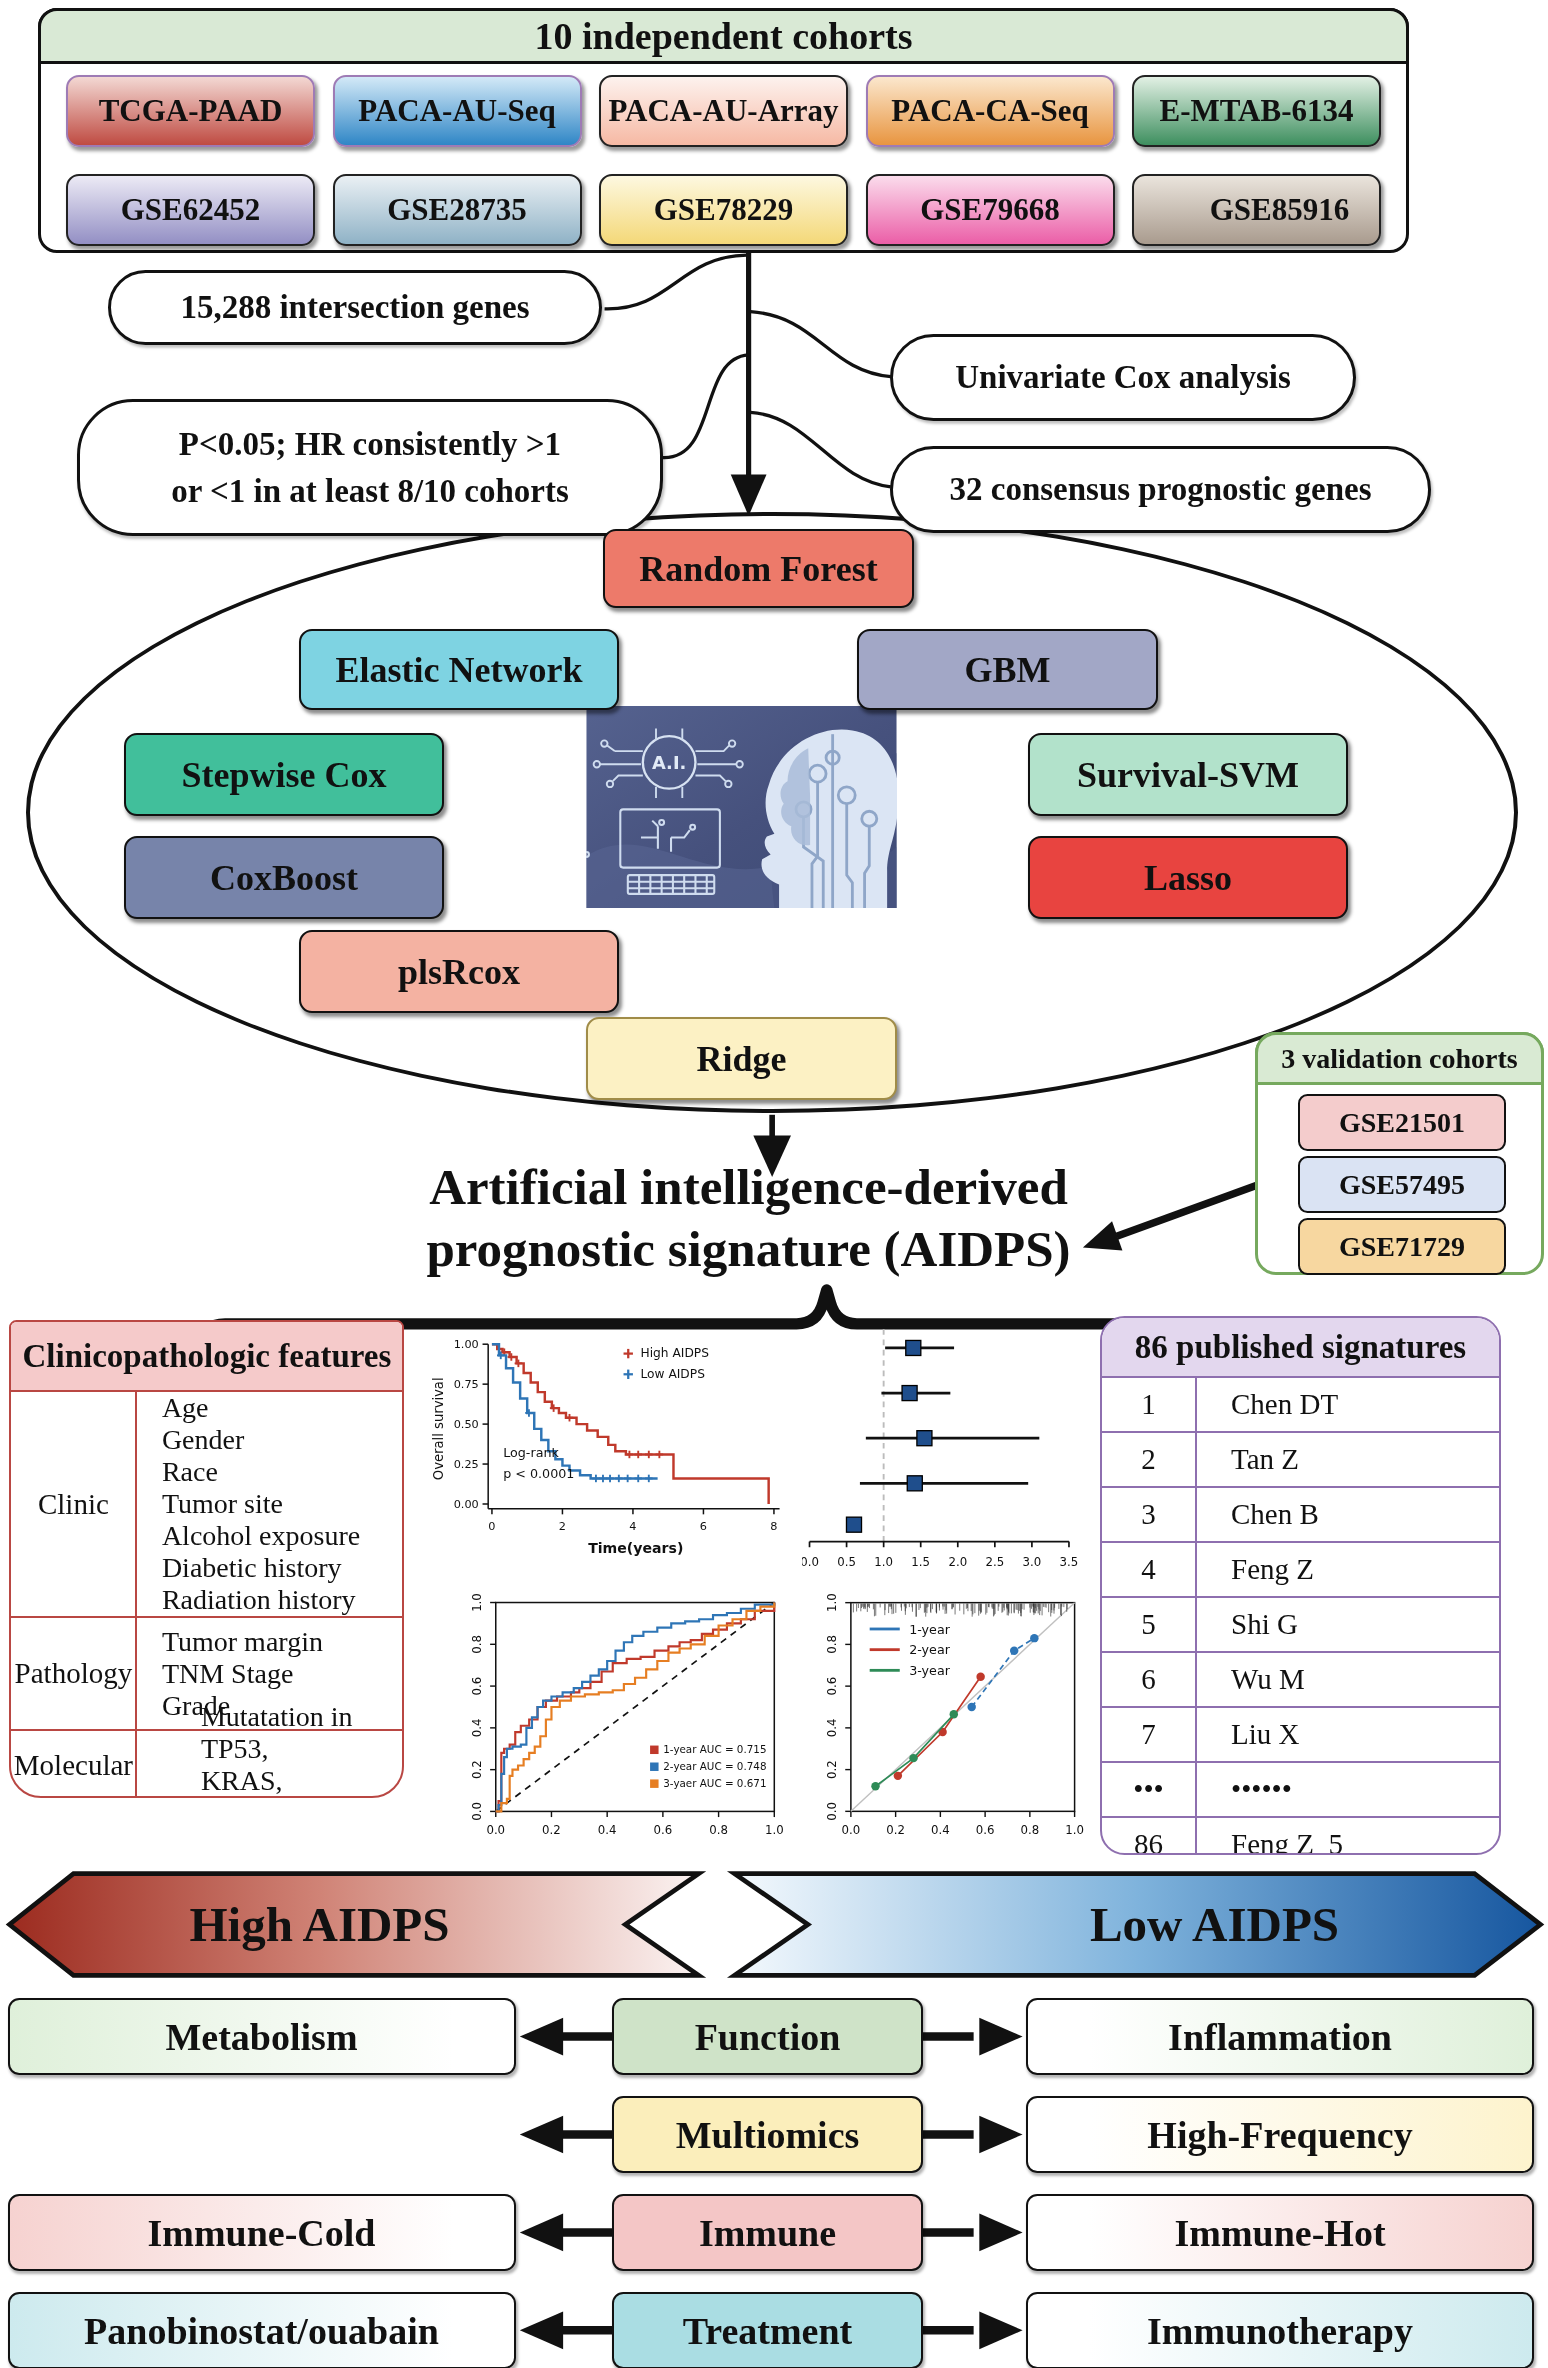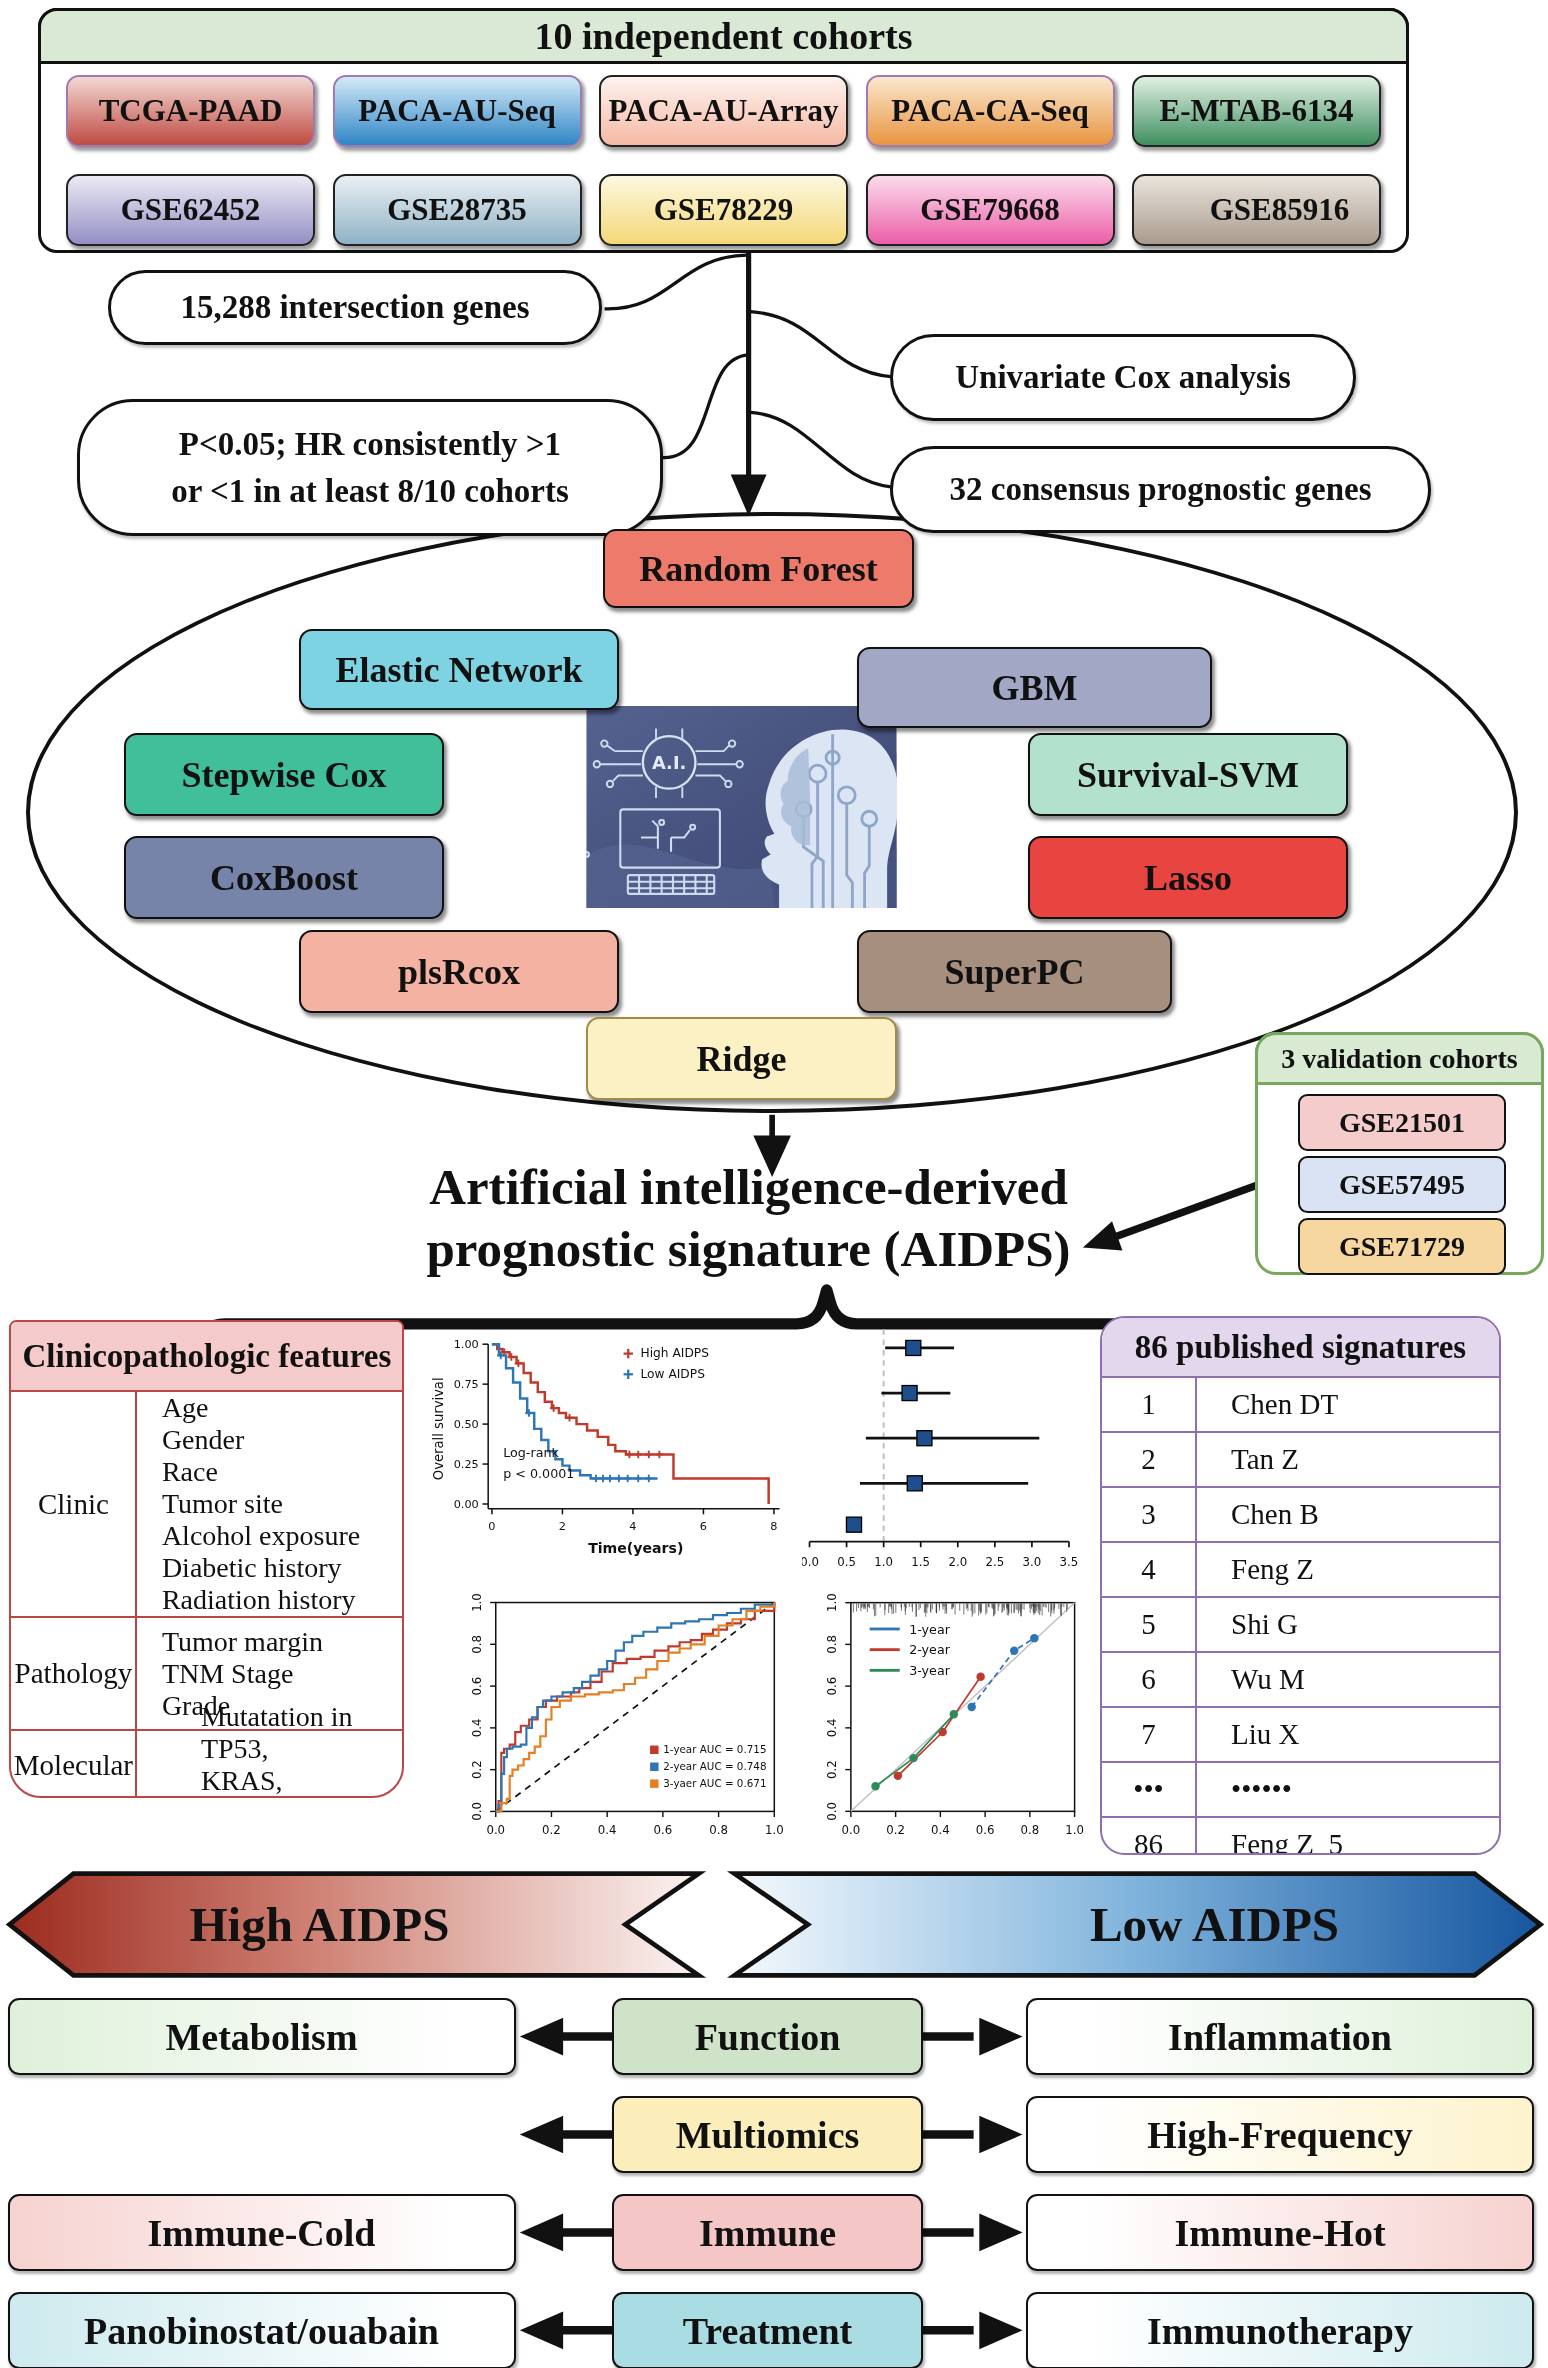--- a/index.html
+++ b/index.html
@@ -606,27 +606,26 @@
         <line x1="72" y1="82" x2="104" y2="82" stroke="#2e8b57" stroke-width="3"></line>
         <text x="114" y="87" font-size="13.5" text-anchor="start" fill="#111">3-year</text>
       </svg></div>
 
   <div class="abs ctr banner-label" style="left:56px;top:1896px;width:527px;height:56px;">High AIDPS</div>
   <div class="abs ctr banner-label" style="left:951px;top:1896px;width:527px;height:56px;">Low AIDPS</div>
 
   <div id="bottom-rows-mount"></div>
 <div class="abs ctr method" style="left: 603px; top: 529px; width: 311px; height: 79px; background: rgb(237, 122, 106); border-color: rgb(17, 17, 17);">Random Forest</div>
     <div class="abs ctr method" style="left: 299px; top: 629px; width: 320px; height: 81px; background: rgb(126, 211, 226); border-color: rgb(17, 17, 17);">Elastic Network</div>
-    <div class="abs ctr method" style="left: 857px; top: 629px; width: 355px; height: 81px; background: rgb(162, 167, 198); border-color: rgb(17, 17, 17); margin-top: 18px;">GBM</div>
+    <div class="abs ctr method" style="left: 857px; top: 629px; width: 301px; height: 81px; background: rgb(162, 167, 198); border-color: rgb(17, 17, 17);">GBM</div>
     <div class="abs ctr method" style="left: 124px; top: 733px; width: 320px; height: 83px; background: rgb(65, 191, 155); border-color: rgb(17, 17, 17);">Stepwise Cox</div>
     <div class="abs ctr method" style="left: 124px; top: 836px; width: 320px; height: 83px; background: rgb(119, 132, 170); border-color: rgb(17, 17, 17);">CoxBoost</div>
     <div class="abs ctr method" style="left: 1028px; top: 733px; width: 320px; height: 83px; background: rgb(178, 226, 203); border-color: rgb(17, 17, 17);">Survival-SVM</div>
     <div class="abs ctr method" style="left: 1028px; top: 836px; width: 320px; height: 83px; background: rgb(232, 68, 64); border-color: rgb(17, 17, 17);">Lasso</div>
     <div class="abs ctr method" style="left: 299px; top: 930px; width: 320px; height: 83px; background: rgb(244, 178, 162); border-color: rgb(17, 17, 17);">plsRcox</div>
-    <div class="abs ctr method" style="left: 857px; top: 930px; width: 315px; height: 83px; background: rgb(166, 143, 126); border-color: rgb(17, 17, 17);">SuperPC</div>
     <div class="abs ctr method" style="left: 586px; top: 1017px; width: 311px; height: 83px; background: rgb(252, 241, 196); border-color: rgb(160, 140, 72);">Ridge</div>
     <div class="vbadge ctr" style="top: 1094px; background: rgb(244, 204, 204);">GSE21501</div>
     <div class="vbadge ctr" style="top: 1156px; background: rgb(218, 227, 243);">GSE57495</div>
     <div class="vbadge ctr" style="top: 1218px; background: rgb(247, 215, 160);">GSE71729</div>
     <div class="abs ctr brow-box" style="left: 7.5px; top: 1998px; width: 508px; background: linear-gradient(90deg, rgb(223, 240, 218) 0%, rgb(255, 255, 255) 88%);">Metabolism</div>
     <div class="abs ctr brow-box" style="left: 612px; top: 1998px; width: 311px; background: rgb(207, 227, 200);">Function</div>
     <div class="abs ctr brow-box" style="left: 1026px; top: 1998px; width: 508px; background: linear-gradient(90deg, rgb(255, 255, 255) 12%, rgb(223, 240, 218) 100%);">Inflammation</div>
     <div class="abs ctr brow-box" style="left: 612px; top: 2096px; width: 311px; background: rgb(251, 238, 187);">Multiomics</div>
     <div class="abs ctr brow-box" style="left: 1026px; top: 2096px; width: 508px; background: linear-gradient(90deg, rgb(255, 255, 255) 12%, rgb(253, 243, 205) 100%);">High-Frequency</div>
     <div class="abs ctr brow-box" style="left: 7.5px; top: 2194px; width: 508px; background: linear-gradient(90deg, rgb(246, 210, 208) 0%, rgb(255, 255, 255) 88%);">Immune-Cold</div>

